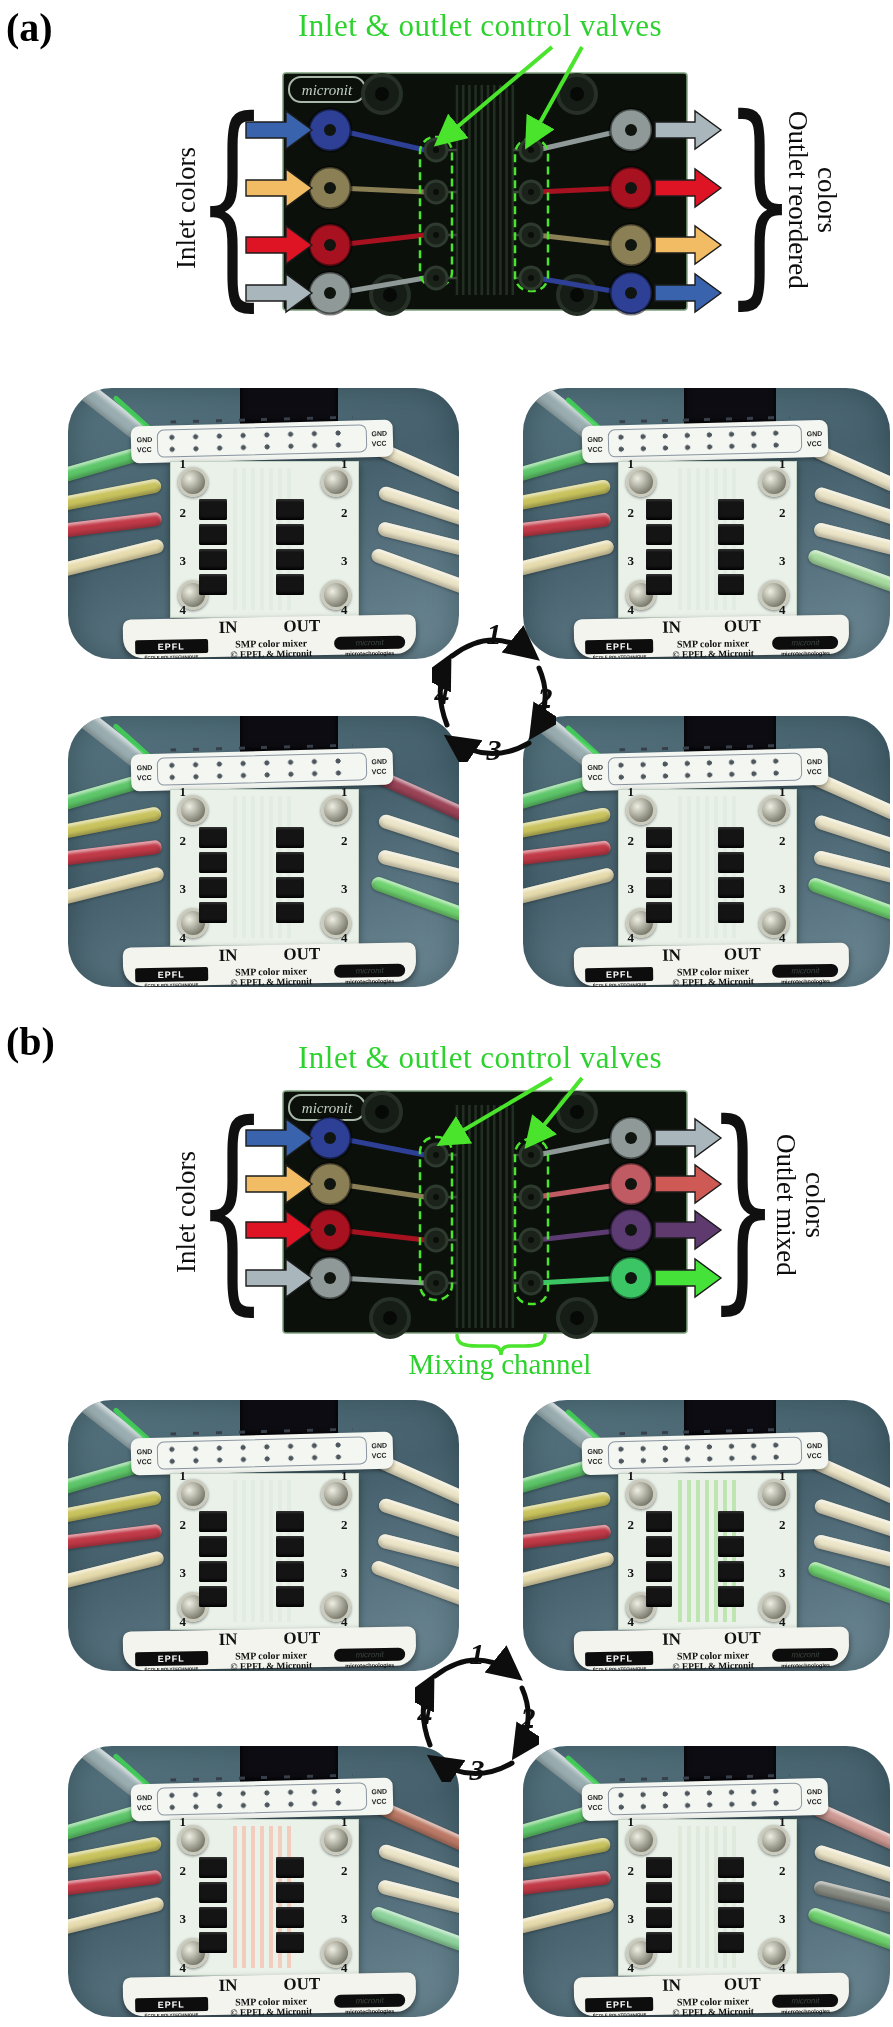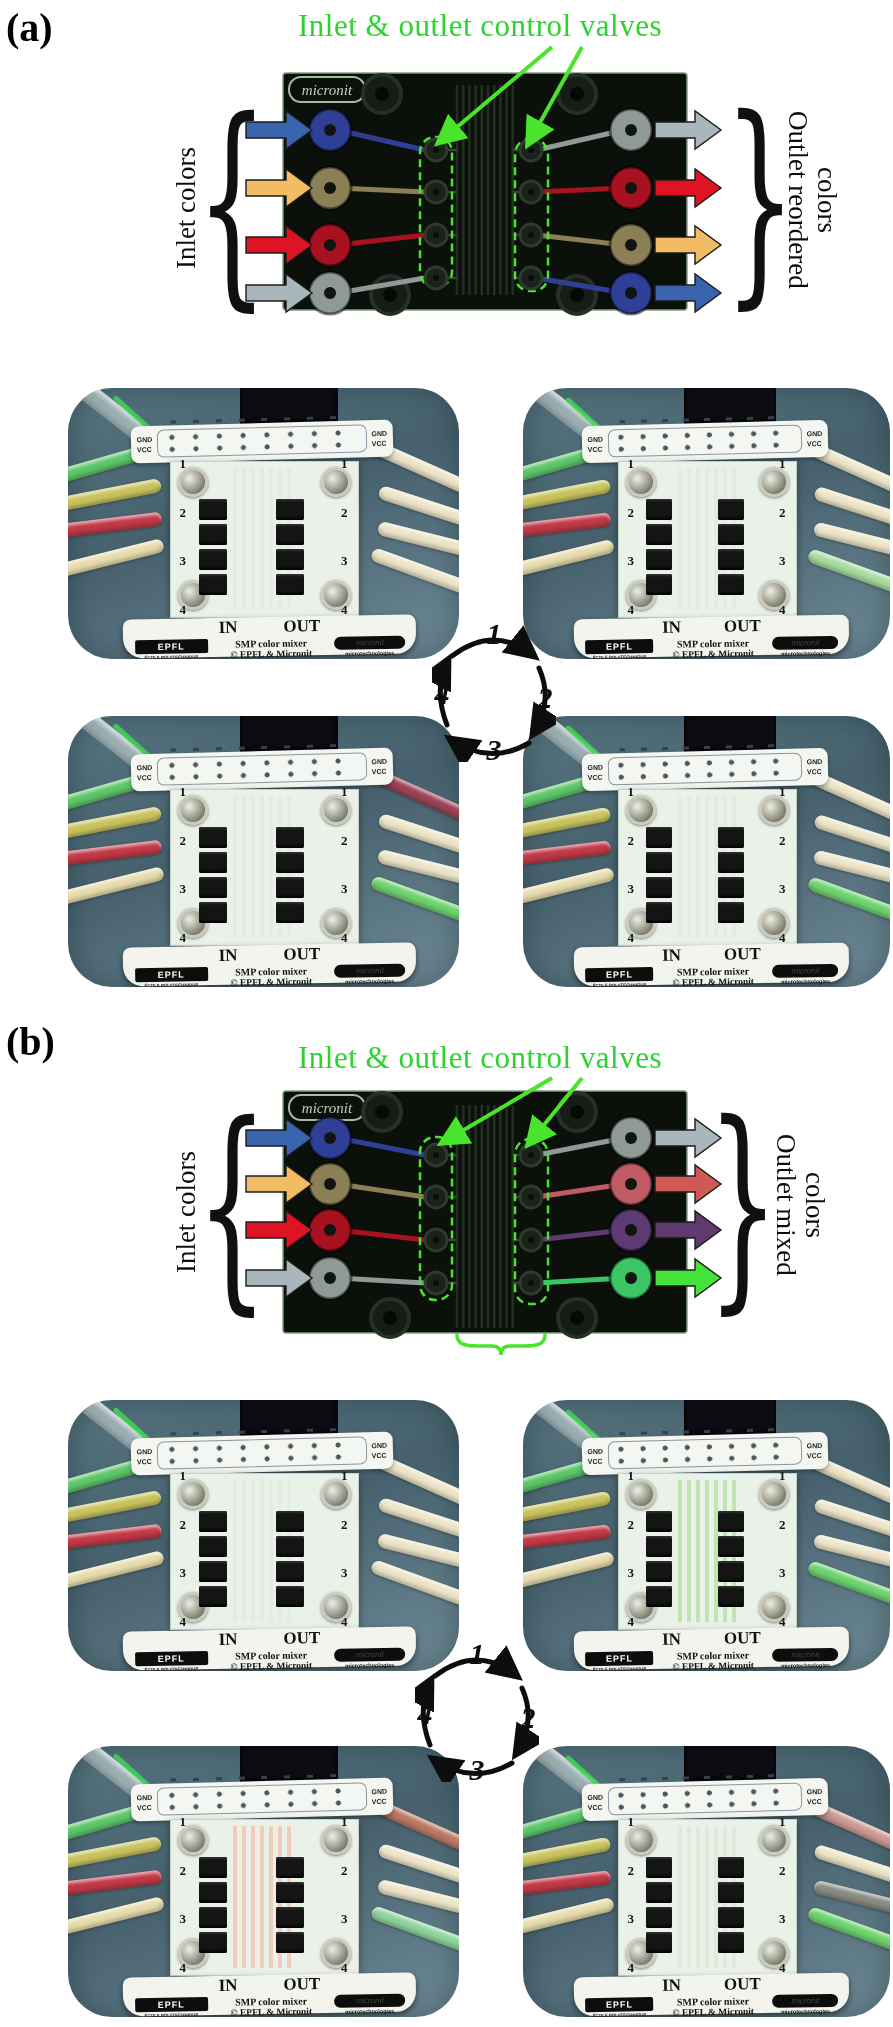--- a/index.html
+++ b/index.html
@@ -272,20 +272,21 @@
       <line x1="582" y1="33" x2="527" y2="101" stroke="#4ae42c" stroke-width="4" marker-end="url(#schem-b-ah)"></line>
       <path d="M457,290 C457,299 464,301 478,301 L492,301 C498,301 501,304 501,310 C501,304 504,301 510,301 L524,301 C538,301 545,299 545,290" fill="none" stroke="#4ae42c" stroke-width="3.5" stroke-linecap="round"></path>
     </svg>
   <div class="vlab rot" style="left:186px;top:1212px">Inlet colors</div>
   <span class="brace" style="left:232px;top:1206px">{</span>
   <span class="brace" style="left:743px;top:1205px">}</span>
   <div class="vlab two" style="left:800px;top:1205px">
     <span>Outlet mixed</span>
     <span>colors</span>
   </div>
+  <div class="mixlab" style="top:1348px">Mixing channel</div>
 
 <div class="photo" title="valve state 1" style="left: 68px; top: 388px; width: 391px; height: 271px;">
     <div class="connector"></div>
     <div class="bigtube" style="left:-3%;top:6%;width:30%;transform:rotate(38deg)"></div>
     <div class="gline" style="left:9%;top:13%;width:22%;transform:rotate(42deg)"></div>
     <div class="tube lt" style="left: -3%; top: 25%; width: 26%; transform: rotate(-16deg); background: rgb(94, 199, 106);"></div>
     <div class="tube lt" style="left: -3%; top: 37%; width: 27%; transform: rotate(-11deg); background: rgb(201, 195, 94);"></div>
     <div class="tube lt" style="left: -3%; top: 48%; width: 27%; transform: rotate(-7deg); background: rgb(194, 58, 72);"></div>
     <div class="tube lt" style="left: -3%; top: 60%; width: 28%; transform: rotate(-14deg); background: rgb(231, 220, 173);"></div>
     <div class="tube rt" style="right: -3%; top: 27%; width: 25%; transform: rotate(24deg); background: rgb(236, 229, 200);"></div>

